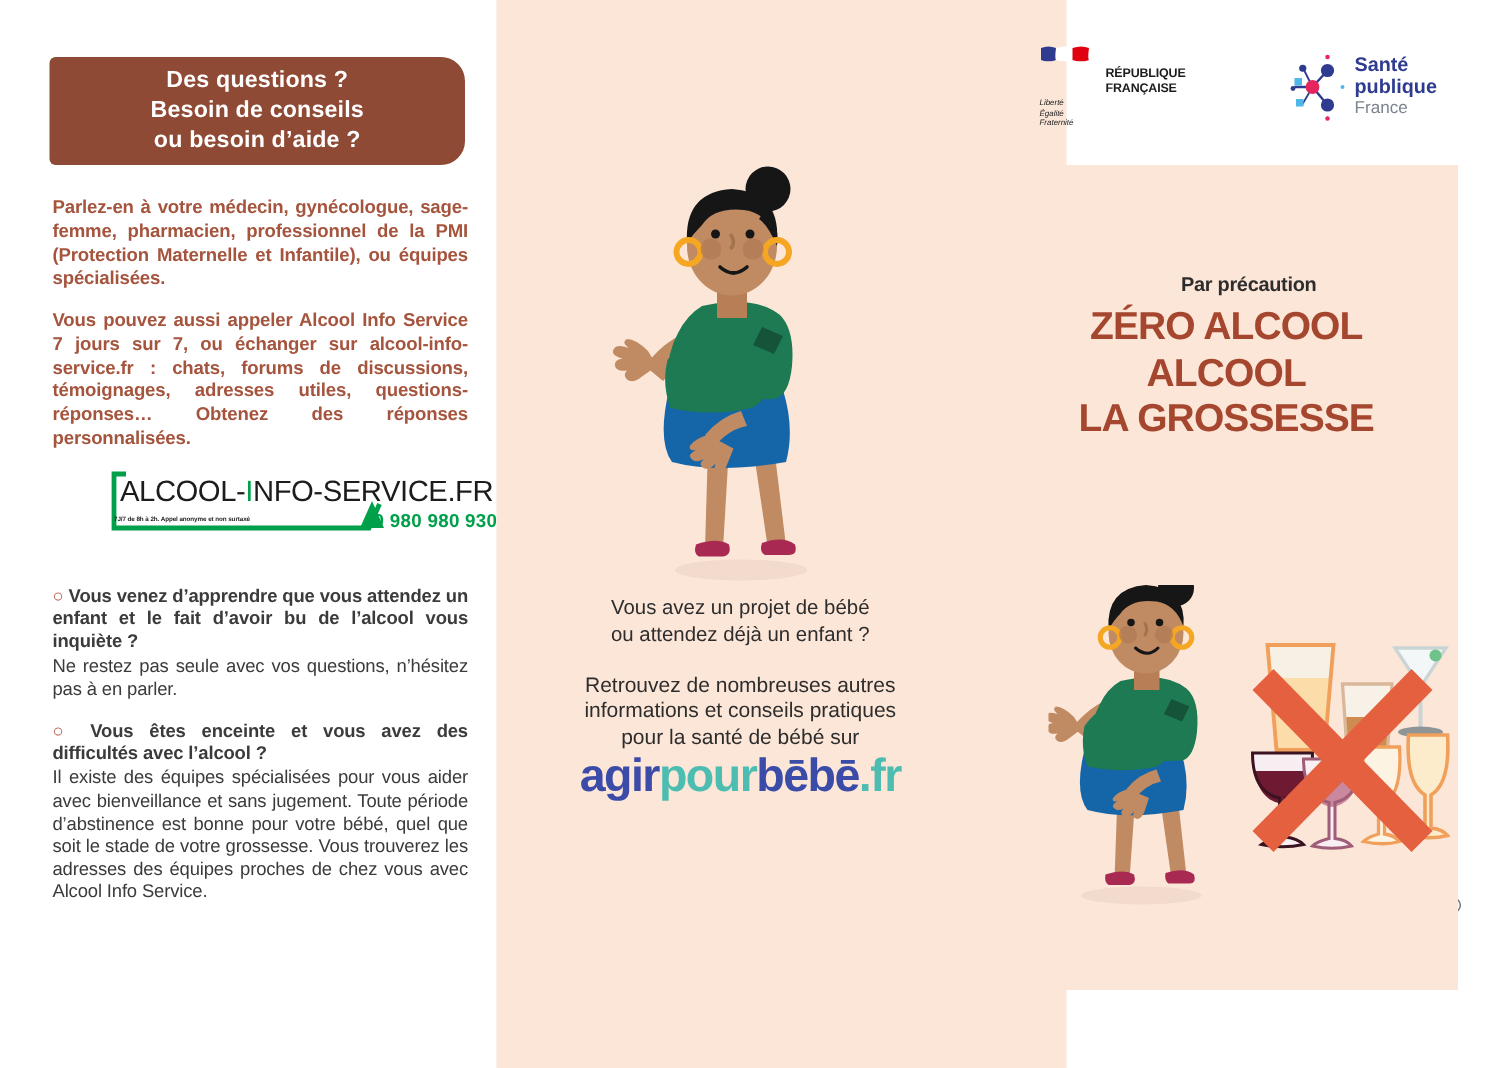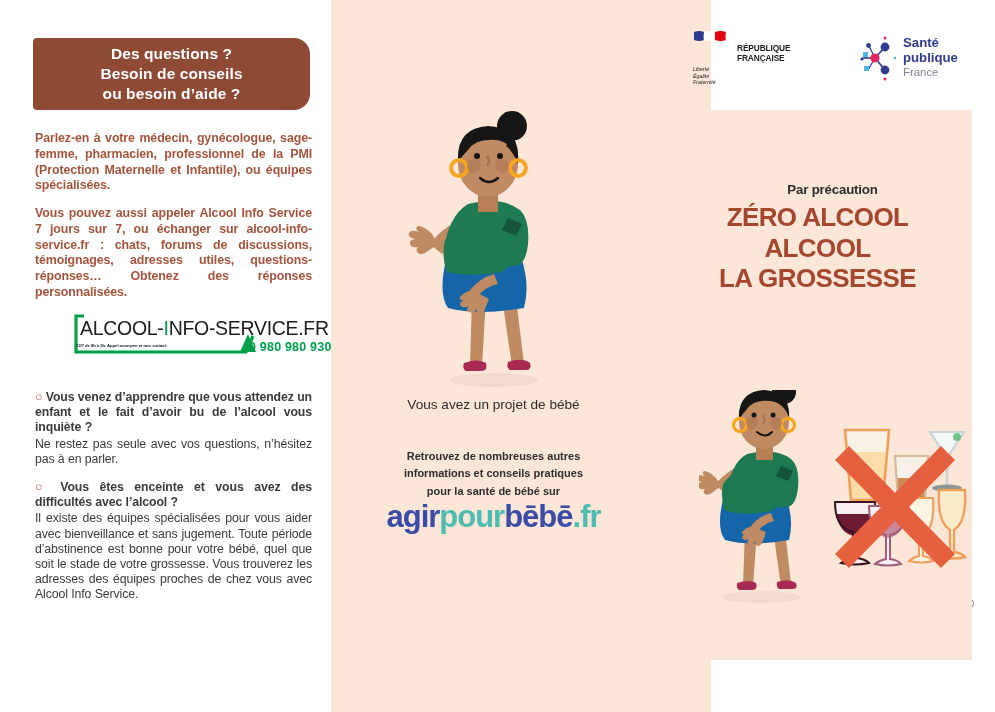--- a/index.html
+++ b/index.html
@@ -39,21 +39,21 @@
       letter-spacing:-.1px;margin-top:1px;}
   #qb1{top:372px;}
   #qb2{top:462px;}
 
   
   #center-panel{left:331px;top:0;width:380px;height:712px;background:#fce6d8;}
   #center-illus{position:absolute;left:59px;top:108px;width:200px;height:280px;}
   #center-q{position:absolute;left:25px;top:396px;width:275px;text-align:center;
       color:#2d2d2d;font-size:13.6px;line-height:18px;}
   #center-cta{position:absolute;left:25px;top:448px;width:275px;text-align:center;
-      color:#2d2d2d;font-size:11px;font-weight:bold;line-height:17.4px;}
+      color:#2d2d2d;font-size:14px;font-weight:normal;line-height:17.4px;}
   #center-url{position:absolute;left:25px;top:499px;width:275px;text-align:center;
       font-size:31px;font-weight:bold;letter-spacing:-1px;white-space:nowrap;}
   #center-url .blue{color:#3b4ba8;margin-top:17px;}
   #center-url .teal{color:#4cbdb0;}
   #refcode{position:absolute;left:624px;top:610px;width:60px;height:14px;
       transform:rotate(-90deg);transform-origin:left top;
       font-size:6.4px;color:#6b6b6b;letter-spacing:.2px;white-space:nowrap;}
   #recycle-icon{position:absolute;left:632px;top:598px;width:11px;height:11px;}
 
   
@@ -152,20 +152,21 @@
     <circle cx="84" cy="58" r="7" fill="#b07a55" opacity=".75"></circle>
     <circle cx="112" cy="58" r="7" fill="#b07a55" opacity=".75"></circle>
     <circle cx="87" cy="48" r="3" fill="#161616"></circle>
     <circle cx="110" cy="48" r="3" fill="#161616"></circle>
     <path d="M97 48 q4 6 0 10" fill="none" stroke="#a4724d" stroke-width="2.4"></path>
     <path d="M90 70 q9 8 18 0" fill="none" stroke="#161616" stroke-width="2.4" stroke-linecap="round"></path>
   </svg>
 
   <div id="center-q">
     <div>Vous avez un projet de bébé</div>
+    <div>ou attendez déjà un enfant ?</div>
   </div>
 
   <div id="center-cta">
     <div>Retrouvez de nombreuses autres</div>
     <div>informations et conseils pratiques</div>
     <div>pour la santé de bébé sur</div>
   </div>
 
   <div id="center-url"><span class="blue">agir</span><span class="teal">pour</span><span class="blue">bēbē</span><span class="teal">.fr</span></div>
 

